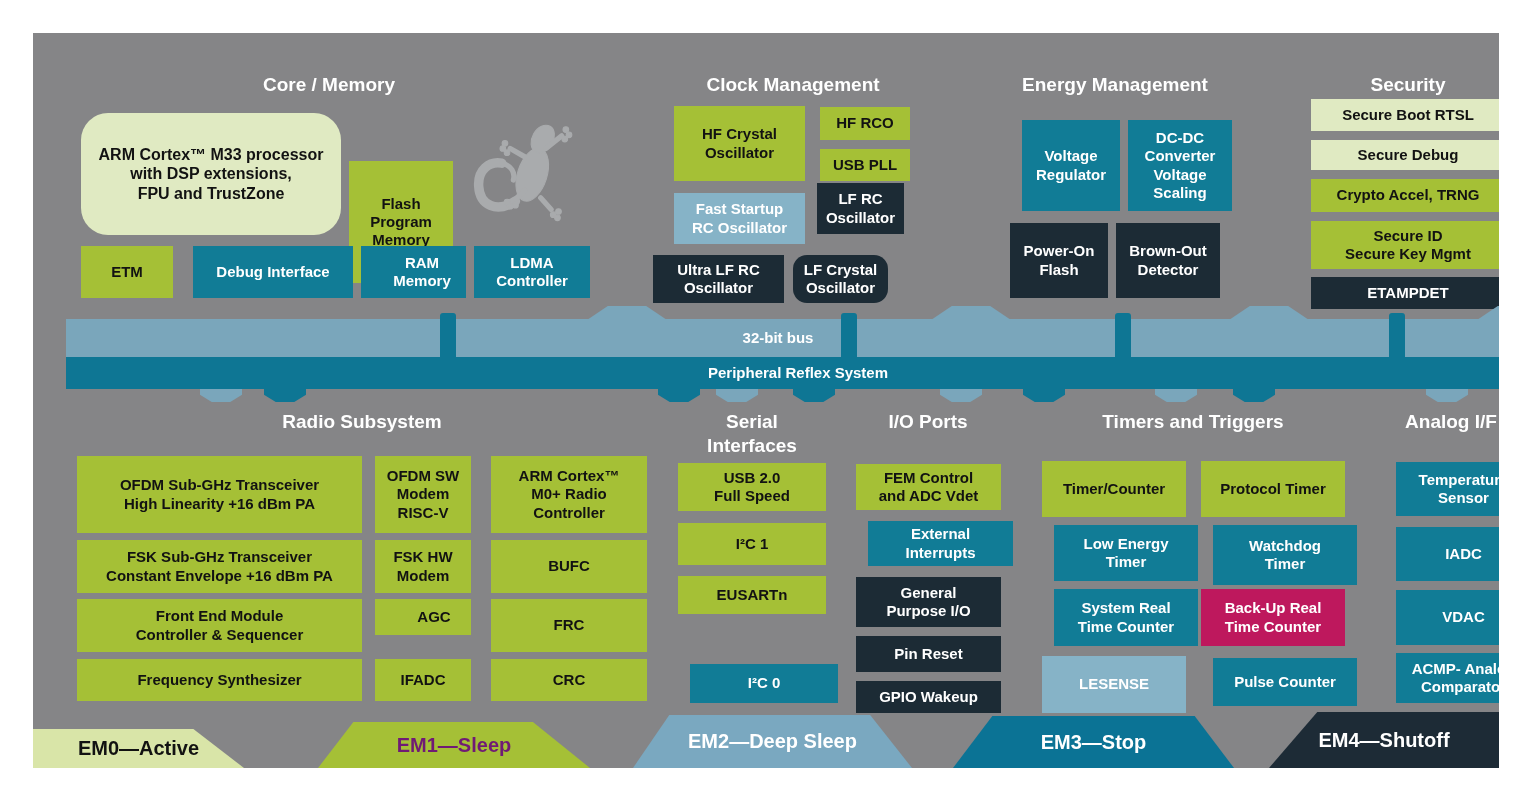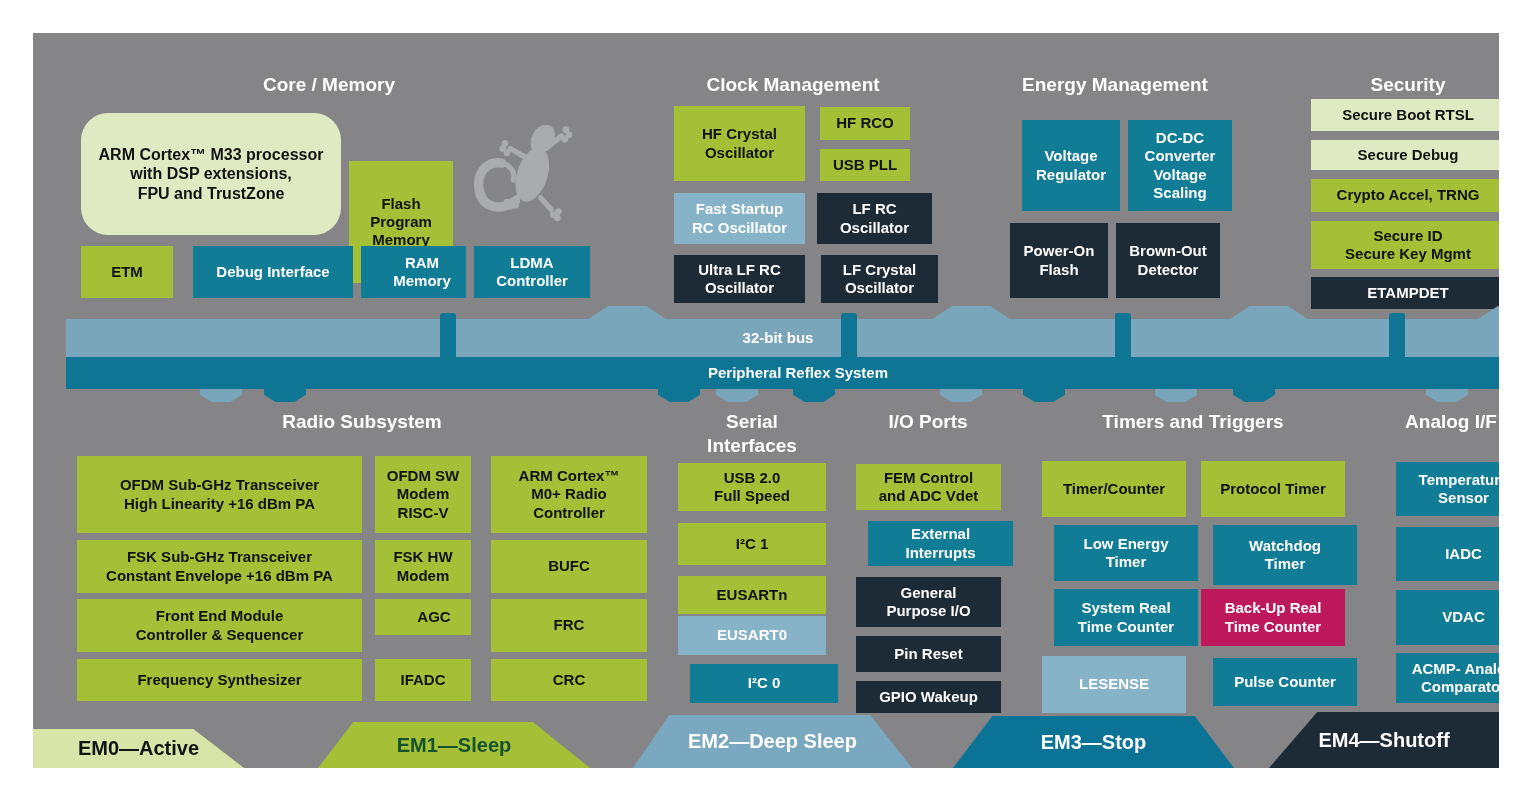--- a/index.html
+++ b/index.html
@@ -24,21 +24,21 @@
   .bus-connector{position:absolute;top:280px;width:16px;height:44px;background:#0e7694;border-radius:3px 3px 0 0;}
   .bus-bump-up{position:absolute;top:273px;width:80px;height:14px;background:#7aa6bb;
                clip-path:polygon(0 100%,26% 0,74% 0,100% 100%);}
   .bus-bump-down{position:absolute;top:356px;width:42px;height:13px;
                  clip-path:polygon(0 0,100% 0,100% 45%,72% 100%,28% 100%,0 45%);}
   .bd-light{background:#7aa6bb;} .bd-teal{background:#0e7694;}
   
   .em{position:absolute;display:flex;align-items:center;justify-content:center;
       font-weight:700;font-size:20px;}
   .em-0{background:#d9e5a8;color:#121212;clip-path:polygon(0 0,76% 0,100% 100%,0 100%);}
-  .em-1{background:#a5c036;color:#14532d;clip-path:polygon(13% 0,79% 0,100% 100%,0 100%);}
+  .em-1{background:#a5c036;color:#701a75;clip-path:polygon(13% 0,79% 0,100% 100%,0 100%);}
   .em-2{background:#7aa8c0;color:#ffffff;clip-path:polygon(13% 0,85% 0,100% 100%,0 100%);}
   .em-3{background:#0b7395;color:#ffffff;clip-path:polygon(14% 0,86% 0,100% 100%,0 100%);}
   .em-4{background:#1d2b36;color:#ffffff;clip-path:polygon(21% 0,100% 0,100% 100%,0 100%);}
 </style>
 </head>
 <body>
 
 <div id="screen">
   <div id="panel">
 
@@ -84,25 +84,25 @@
           <circle cx="84" cy="96" r="2.7"></circle>
       </g>
     </svg>
 
     <div class="blk green" style="left:641px;top:73px;width:131px;height:75px;">HF Crystal
 Oscillator</div>
     <div class="blk green" style="left:787px;top:74px;width:90px;height:33px;">HF RCO</div>
     <div class="blk green" style="left:787px;top:116px;width:90px;height:32px;">USB PLL</div>
     <div class="blk lblue" style="left:641px;top:160px;width:131px;height:51px;">Fast Startup
 RC Oscillator</div>
-    <div class="blk navy" style="left:784px;top:160px;width:115px;height:51px;">LF RC
-Oscillator</div>
-    <div class="blk navy" style="left:641px;top:222px;width:131px;height:48px;">Ultra LF RC
-Oscillator</div>
-    <div class="blk navy" style="left:788px;top:222px;width:117px;height:48px;">LF Crystal
+    <div class="blk navy" style="left:784px;top:150px;width:87px;height:51px;">LF RC
+Oscillator</div>
+    <div class="blk navy" style="left:620px;top:222px;width:131px;height:48px;">Ultra LF RC
+Oscillator</div>
+    <div class="blk navy" style="left:760px;top:222px;width:95px;height:48px;border-radius:14px;">LF Crystal
 Oscillator</div>
 
     <div class="blk teal" style="left:977px;top:87px;width:98px;height:91px;">Voltage
 Regulator</div>
     <div class="blk teal" style="left:1083px;top:87px;width:104px;height:91px;">DC-DC
 Converter
 Voltage
 Scaling</div>
     <div class="blk navy" style="left:977px;top:190px;width:98px;height:75px;">Power-On
 Flash</div>
@@ -164,21 +164,20 @@
     <div class="blk green" style="left:342px;top:566px;width:96px;height:36px;padding-left:24px;">AGC</div>
     <div class="blk green" style="left:458px;top:566px;width:156px;height:53px;">FRC</div>
     <div class="blk green" style="left:44px;top:626px;width:285px;height:42px;">Frequency Synthesizer</div>
     <div class="blk green" style="left:342px;top:626px;width:96px;height:42px;">IFADC</div>
     <div class="blk green" style="left:458px;top:626px;width:156px;height:42px;">CRC</div>
 
     <div class="blk green" style="left:645px;top:430px;width:148px;height:48px;">USB 2.0
 Full Speed</div>
     <div class="blk green" style="left:645px;top:490px;width:148px;height:42px;">I²C 1</div>
     <div class="blk green" style="left:645px;top:543px;width:148px;height:38px;">EUSARTn</div>
-    <div class="blk lblue" style="left:645px;top:583px;width:148px;height:39px;">EUSART0</div>
     <div class="blk teal" style="left:645px;top:631px;width:148px;height:39px;">I²C 0</div>
 
     <div class="blk green" style="left:823px;top:431px;width:145px;height:46px;">FEM Control
 and ADC Vdet</div>
     <div class="blk teal" style="left:823px;top:488px;width:145px;height:45px;">External
 Interrupts</div>
     <div class="blk navy" style="left:823px;top:544px;width:145px;height:50px;">General
 Purpose I/O</div>
     <div class="blk navy" style="left:823px;top:603px;width:145px;height:36px;">Pin Reset</div>
     <div class="blk navy" style="left:823px;top:648px;width:145px;height:32px;">GPIO Wakeup</div>

